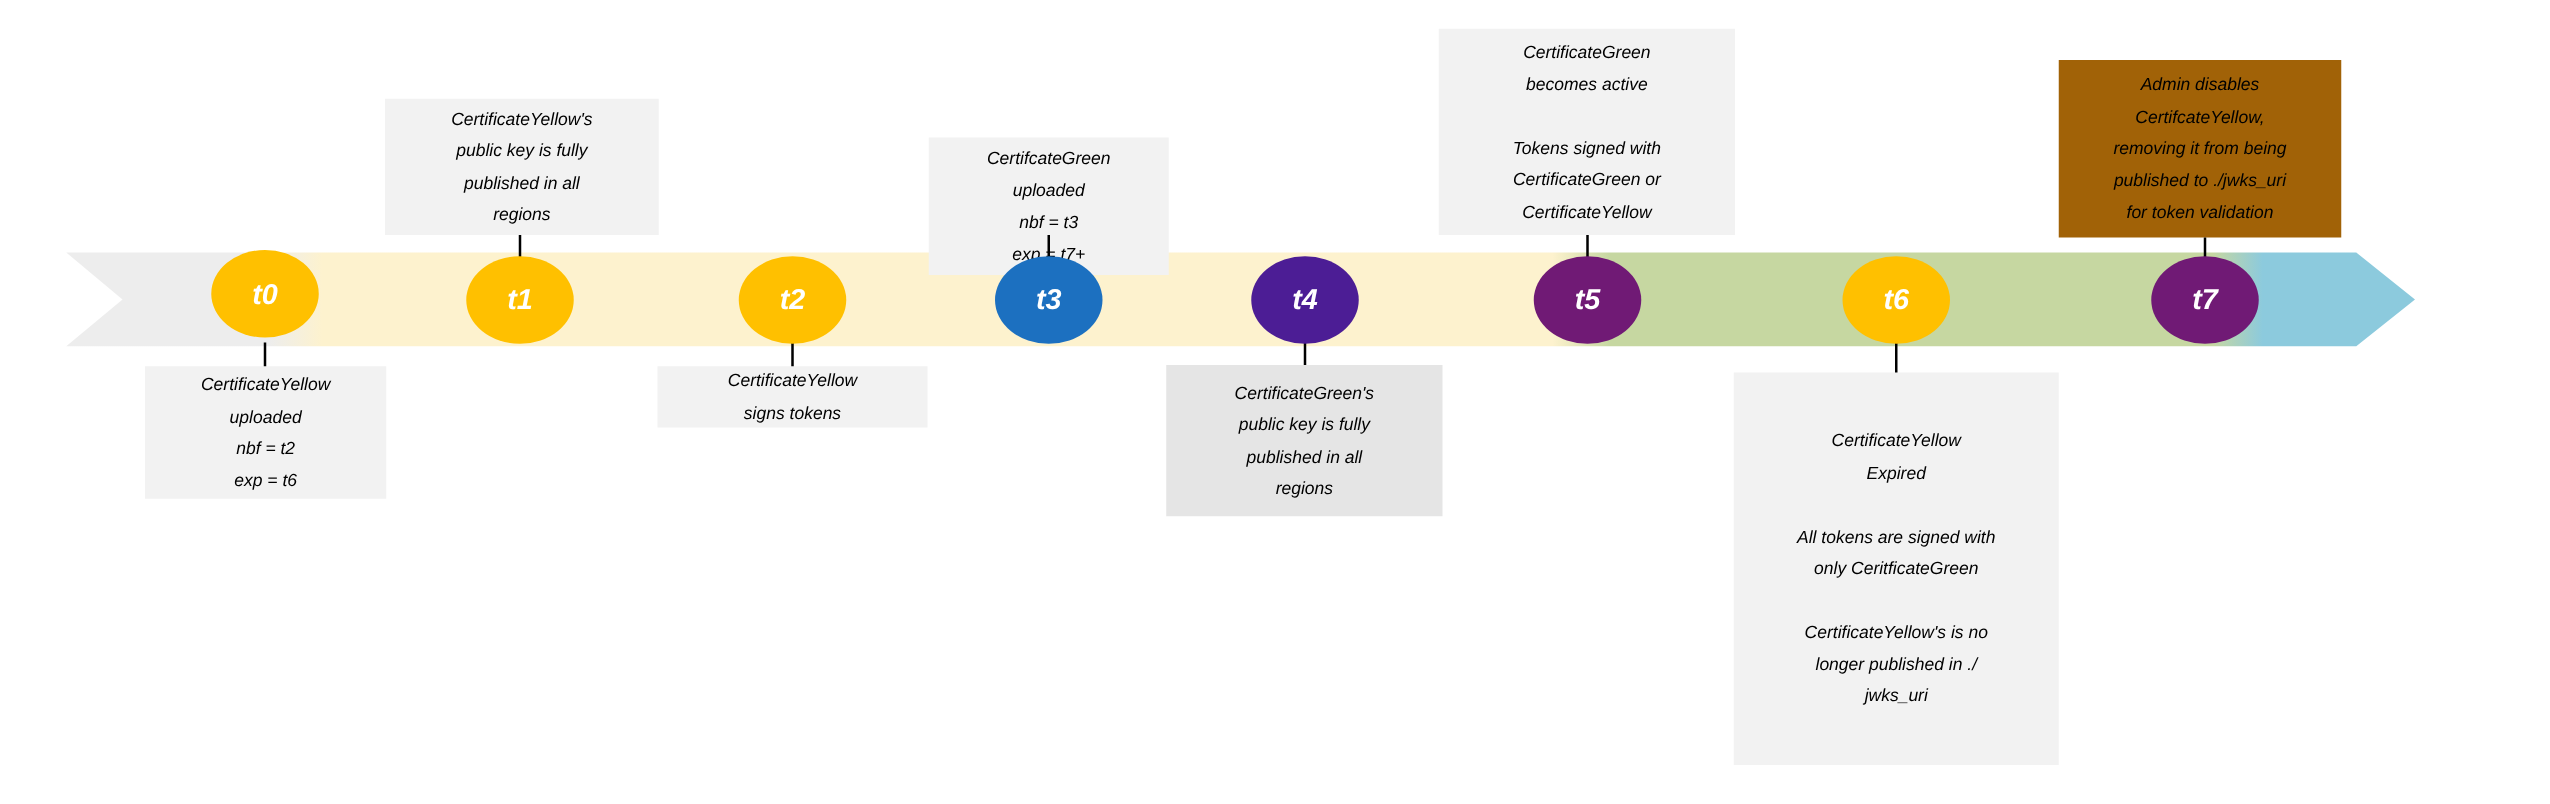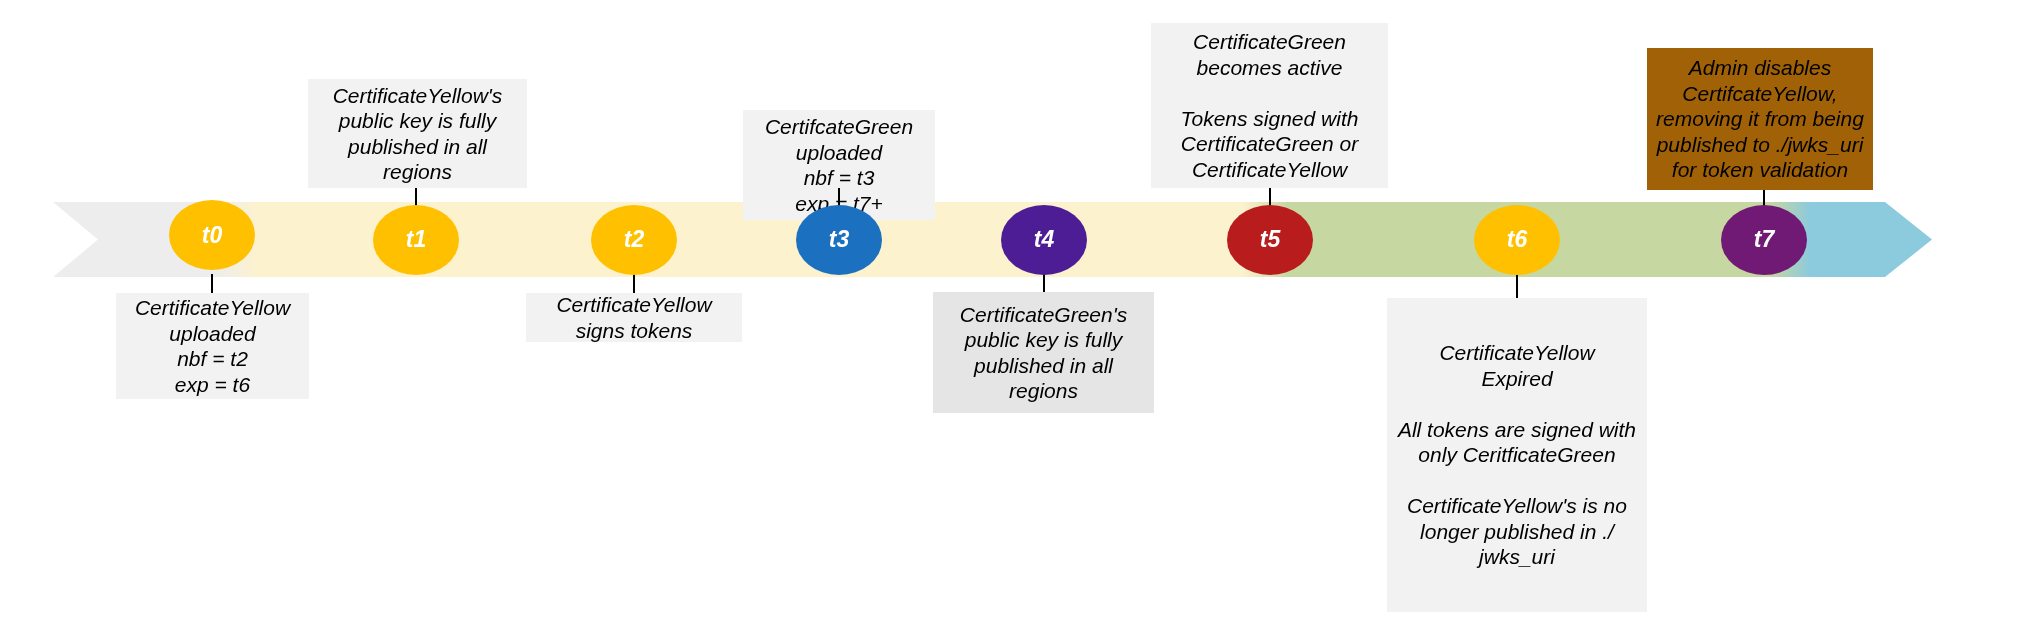--- a/index.html
+++ b/index.html
@@ -30,21 +30,21 @@
     position: absolute;
     width: 2px;
     background: #000000;
     z-index: 2;
   }
   .note {
     position: absolute;
     background: #F2F2F2;
     color: #000000;
     font-style: italic;
-    font-size: 21px;
+    font-size: 14px;
     line-height: 25.5px;
     text-align: center;
     display: flex;
     align-items: center;
     justify-content: center;
     white-space: pre-line;
     z-index: 1;
   }
 </style>
 </head>
@@ -121,21 +121,21 @@
     </div>
 
     <div class="event">
       <div class="connector" style="left: 1269px; background: rgb(0, 0, 0); top: 188px; height: 17.5px;"></div>
       <div class="note" style="left: 1151px; top: 23px; width: 237px; height: 165px; background: rgb(242, 242, 242);">CertificateGreen
 becomes active
 
 Tokens signed with
 CertificateGreen or
 CertificateYellow</div>
-      <div class="marker" style="left: 1227px; top: 204.5px; width: 86px; height: 70px; background: #b91c1c;">
+      <div class="marker" style="left: 1227px; top: 204.5px; width: 86px; height: 70px; background: #701a75;">
         <span>t5</span>
       </div>
     </div>
 
     <div class="event">
       <div class="connector" style="left: 1516px; background: rgb(0, 0, 0); top: 273.5px; height: 24.5px;"></div>
       <div class="note" style="left: 1387px; top: 298px; width: 260px; height: 314px; background: rgb(242, 242, 242);">CertificateYellow
 Expired
 
 All tokens are signed with

